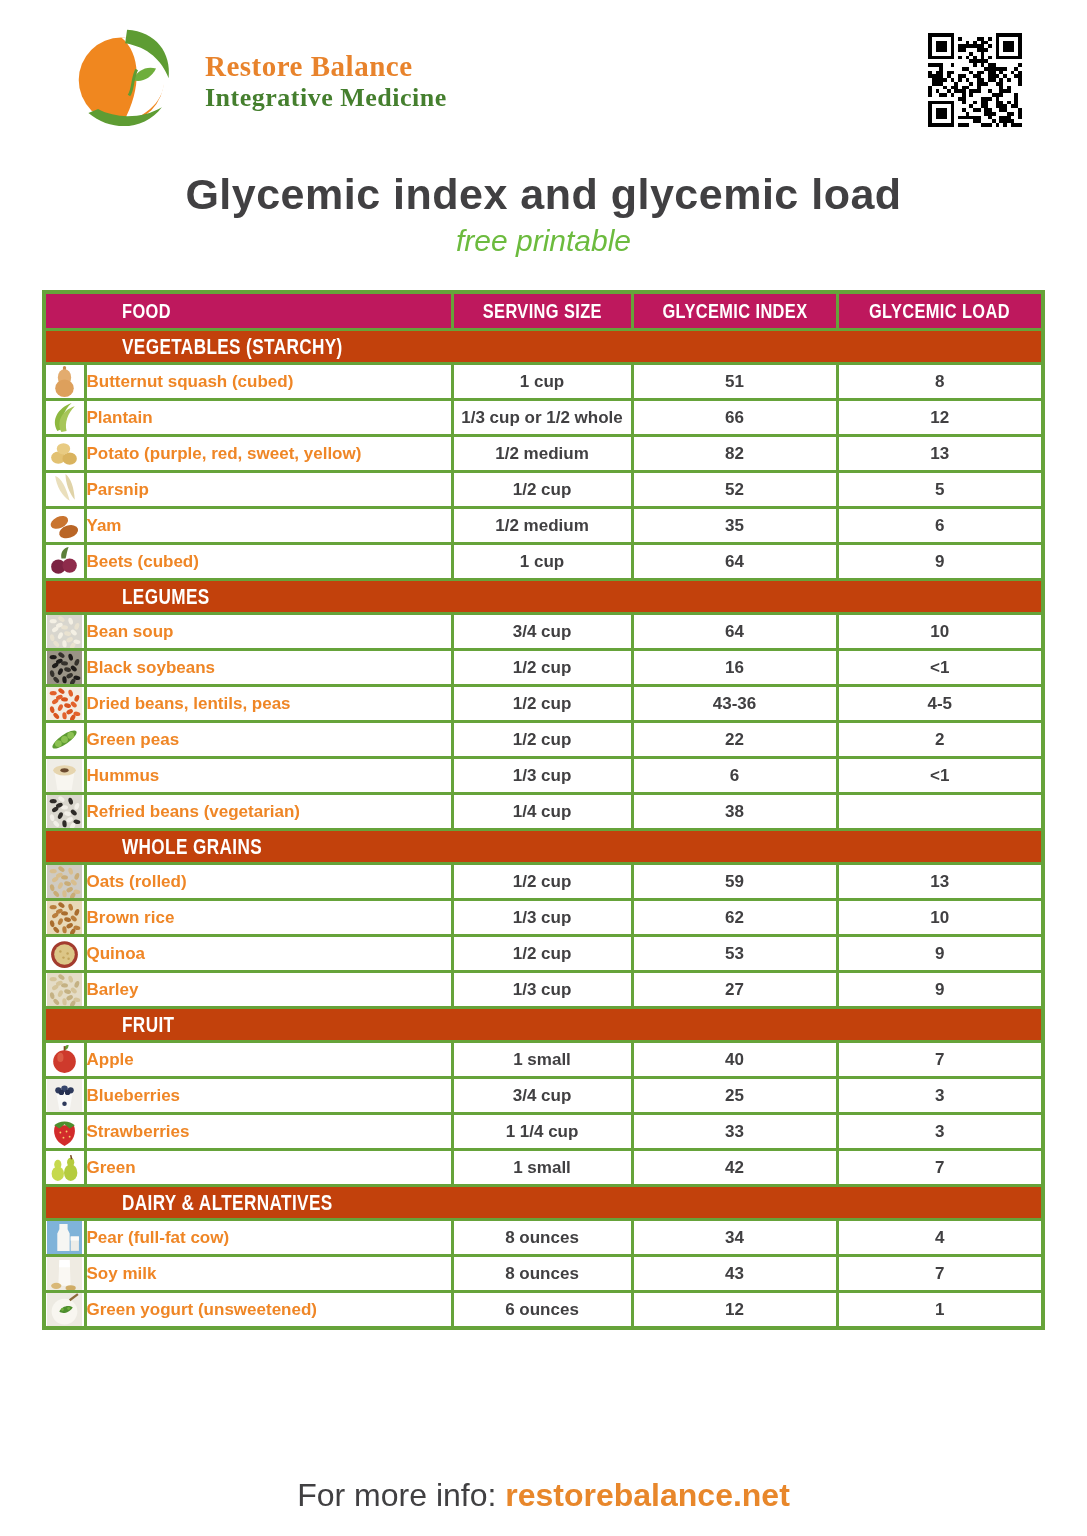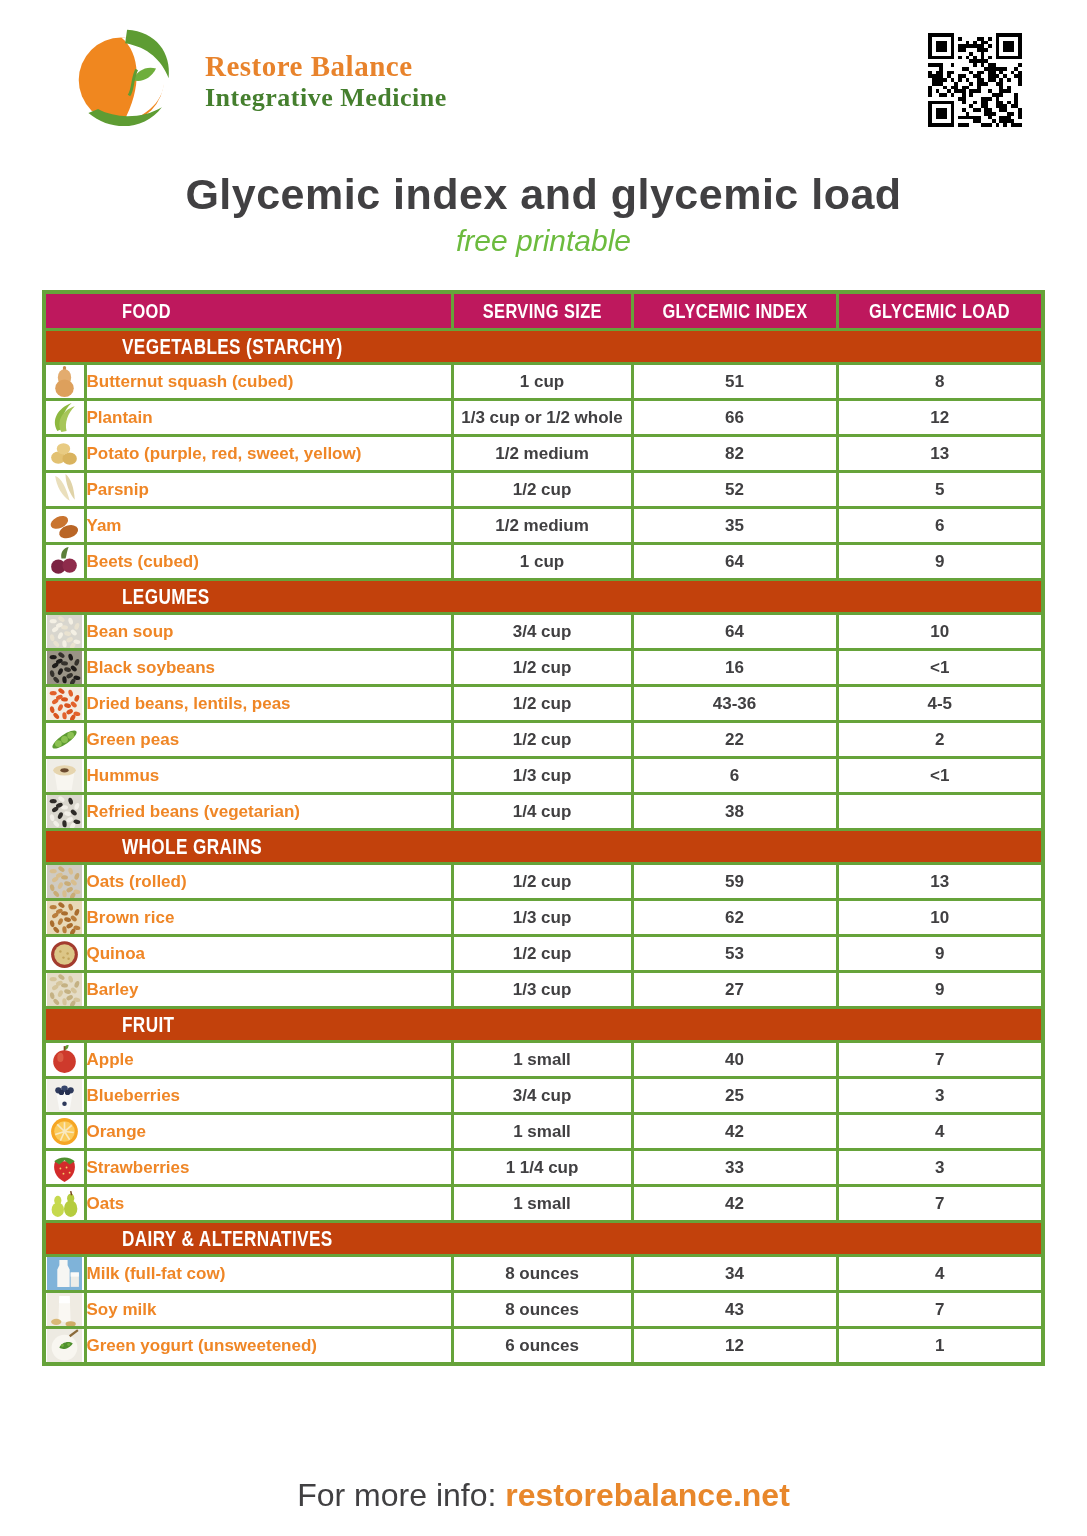--- a/index.html
+++ b/index.html
@@ -756,34 +756,20 @@
           </td>
           <td class="food-cell">Blueberries</td>
           <td class="num-cell">3/4 cup</td>
           <td class="num-cell">25</td>
           <td class="num-cell">3</td>
         </tr>
         <tr class="food-row">
           <td class="icon-cell">
             <svg width="35" height="33" viewBox="0 0 34 34" preserveAspectRatio="xMidYMid slice">
               <rect width="34" height="34" fill="#fff"></rect>
-              <circle cx="17" cy="17" r="13" fill="#F6A623"></circle>
-              <circle cx="17" cy="17" r="10" fill="#FBCB5C"></circle>
-              <path d="M17 17 L17 8 M17 17 L24 11 M17 17 L26 18 M17 17 L22 25 M17 17 L13 26 M17 17 L8 20 M17 17 L10 10" stroke="#F9E9C0" stroke-width="1.6"></path>
-            </svg>
-          </td>
-          <td class="food-cell">Orange</td>
-          <td class="num-cell">1 small</td>
-          <td class="num-cell">42</td>
-          <td class="num-cell">4</td>
-        </tr>
-        <tr class="food-row">
-          <td class="icon-cell">
-            <svg width="35" height="33" viewBox="0 0 34 34" preserveAspectRatio="xMidYMid slice">
-              <rect width="34" height="34" fill="#fff"></rect>
               <path d="M17 31 C 8 27, 5 18, 8 11 L 26 11 C 29 18, 26 27, 17 31 Z" fill="#D22B2B"></path>
               <path d="M7 11 C 12 6, 22 6, 27 11 L 22 14 L 17 10 L 12 14 Z" fill="#4E8F2E"></path>
               <circle cx="13" cy="18" r="0.9" fill="#F4D16A"></circle>
               <circle cx="19" cy="17" r="0.9" fill="#F4D16A"></circle>
               <circle cx="16" cy="23" r="0.9" fill="#F4D16A"></circle>
               <circle cx="22" cy="22" r="0.9" fill="#F4D16A"></circle>
             </svg>
           </td>
           <td class="food-cell">Strawberries</td>
           <td class="num-cell">1 1/4 cup</td>
@@ -794,38 +780,38 @@
           <td class="icon-cell">
             <svg width="35" height="33" viewBox="0 0 34 34" preserveAspectRatio="xMidYMid slice">
               <rect width="34" height="34" fill="#fff"></rect>
               <ellipse cx="10.5" cy="23" rx="6" ry="7" fill="#C6D94E"></ellipse>
               <ellipse cx="10.5" cy="14" rx="3.5" ry="4.5" fill="#C6D94E"></ellipse>
               <ellipse cx="23" cy="22" rx="6.5" ry="8" fill="#B5CC3F"></ellipse>
               <ellipse cx="23" cy="12" rx="3.5" ry="4.5" fill="#B5CC3F"></ellipse>
               <line x1="23" y1="5" x2="24" y2="9" stroke="#7A4A22" stroke-width="1.5"></line>
             </svg>
           </td>
-          <td class="food-cell">Oats</td>
+          <td class="food-cell">Green</td>
           <td class="num-cell">1 small</td>
           <td class="num-cell">42</td>
           <td class="num-cell">7</td>
         </tr>
         <tr class="section-row">
           <td colspan="5"><span class="cond">DAIRY &amp; ALTERNATIVES</span></td>
         </tr>
         <tr class="food-row">
           <td class="icon-cell">
             <svg width="35" height="33" viewBox="0 0 34 34" preserveAspectRatio="xMidYMid slice">
               <rect width="34" height="34" fill="#7FB3D9"></rect>
               <path d="M12 4 L20 4 L20 9 L22 13 L22 30 L10 30 L10 13 L12 9 Z" fill="#F6F6F3"></path>
               <rect x="23" y="16" width="8" height="14" fill="#EDEDE8"></rect>
               <rect x="23" y="16" width="8" height="4" fill="#FBFBF9"></rect>
             </svg>
           </td>
-          <td class="food-cell">Milk (full-fat cow)</td>
+          <td class="food-cell">Pear (full-fat cow)</td>
           <td class="num-cell">8 ounces</td>
           <td class="num-cell">34</td>
           <td class="num-cell">4</td>
         </tr>
         <tr class="food-row">
           <td class="icon-cell">
             <svg width="35" height="33" viewBox="0 0 34 34" preserveAspectRatio="xMidYMid slice">
               <rect width="34" height="34" fill="#EFEBE2"></rect>
               <path d="M12 4 L22 4 L23 29 L11 29 Z" fill="#FAF8F3"></path>
               <path d="M12 4 L22 4 L22.3 11 L11.7 11 Z" fill="#FFFFFF"></path>

